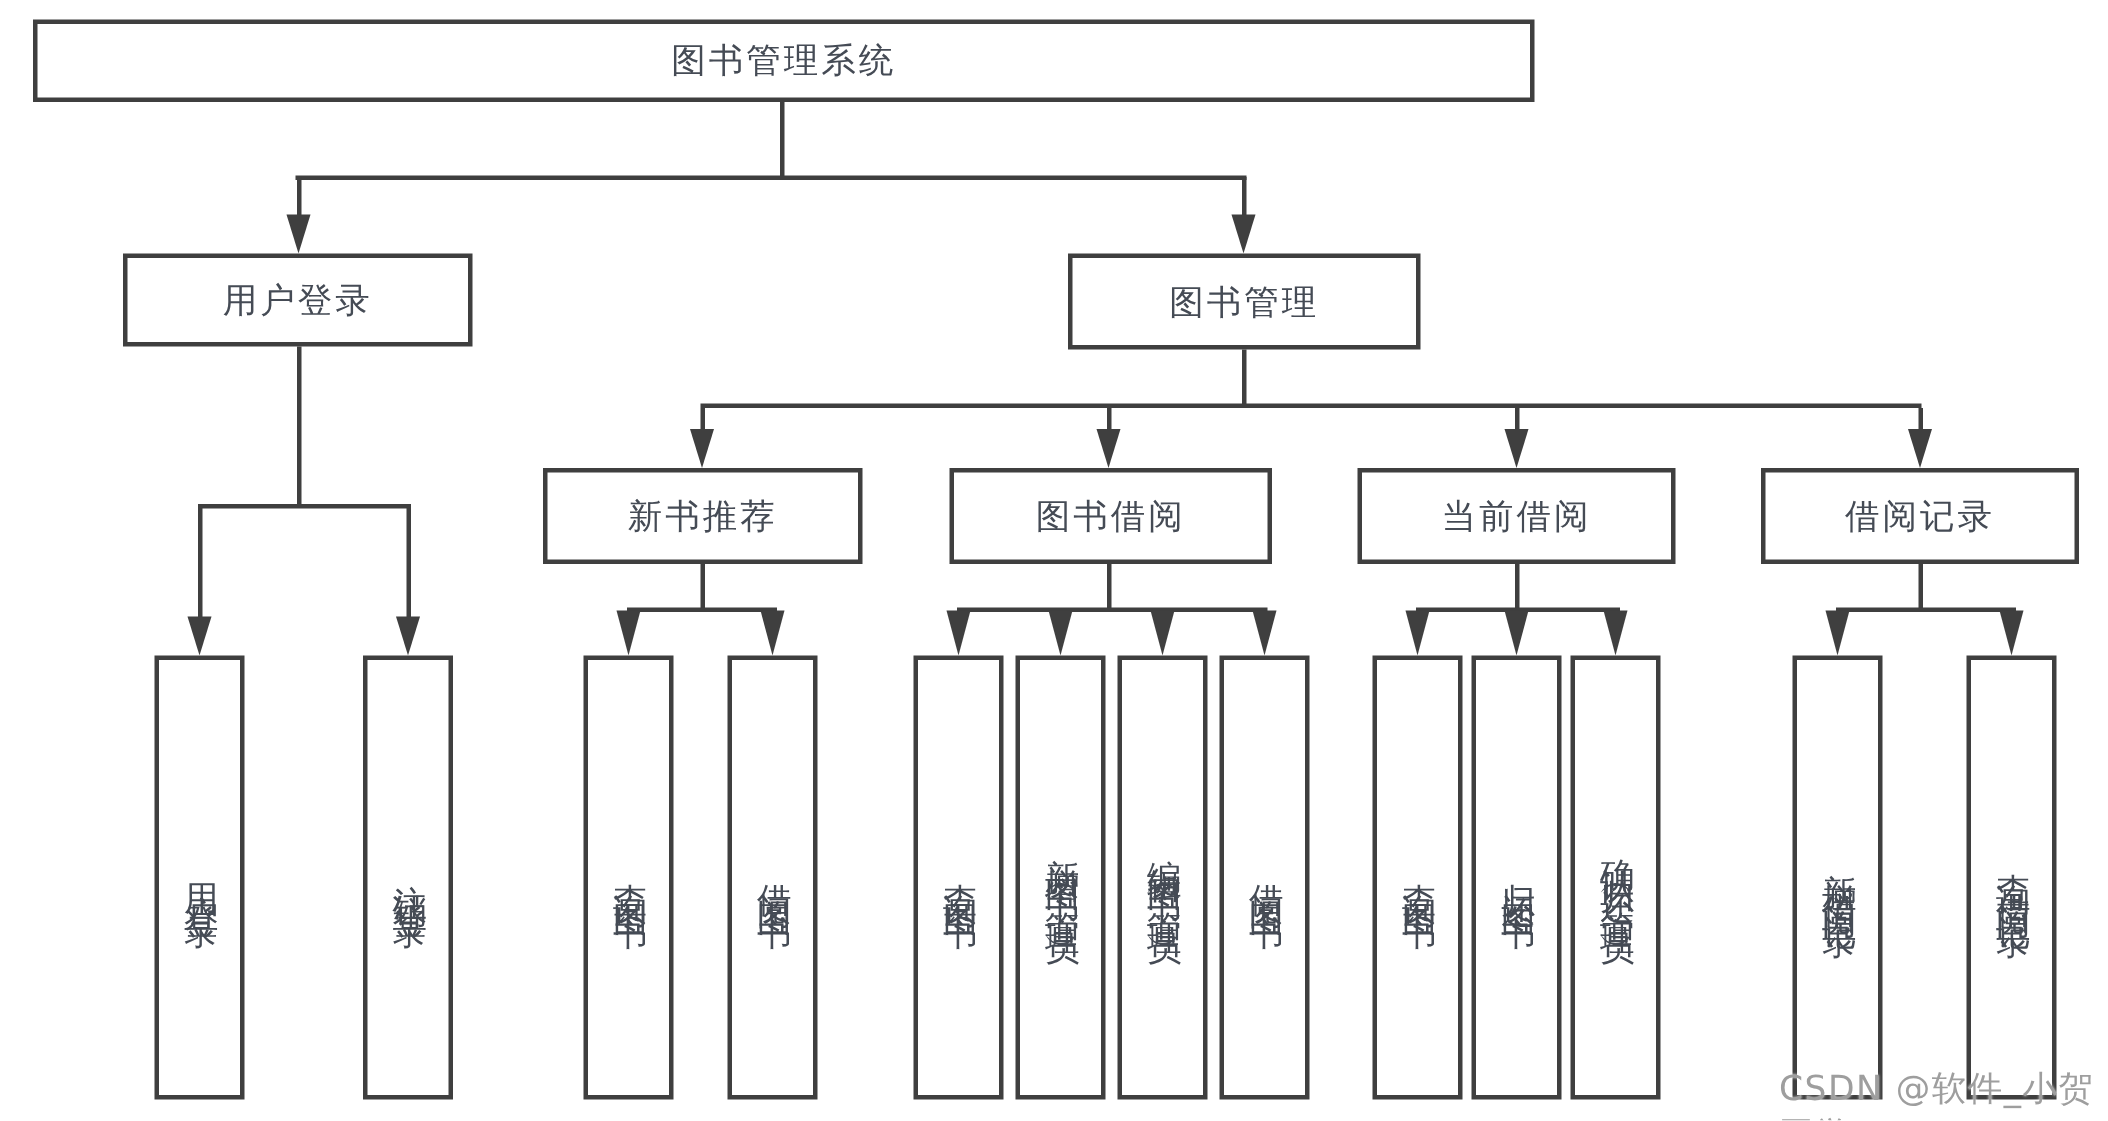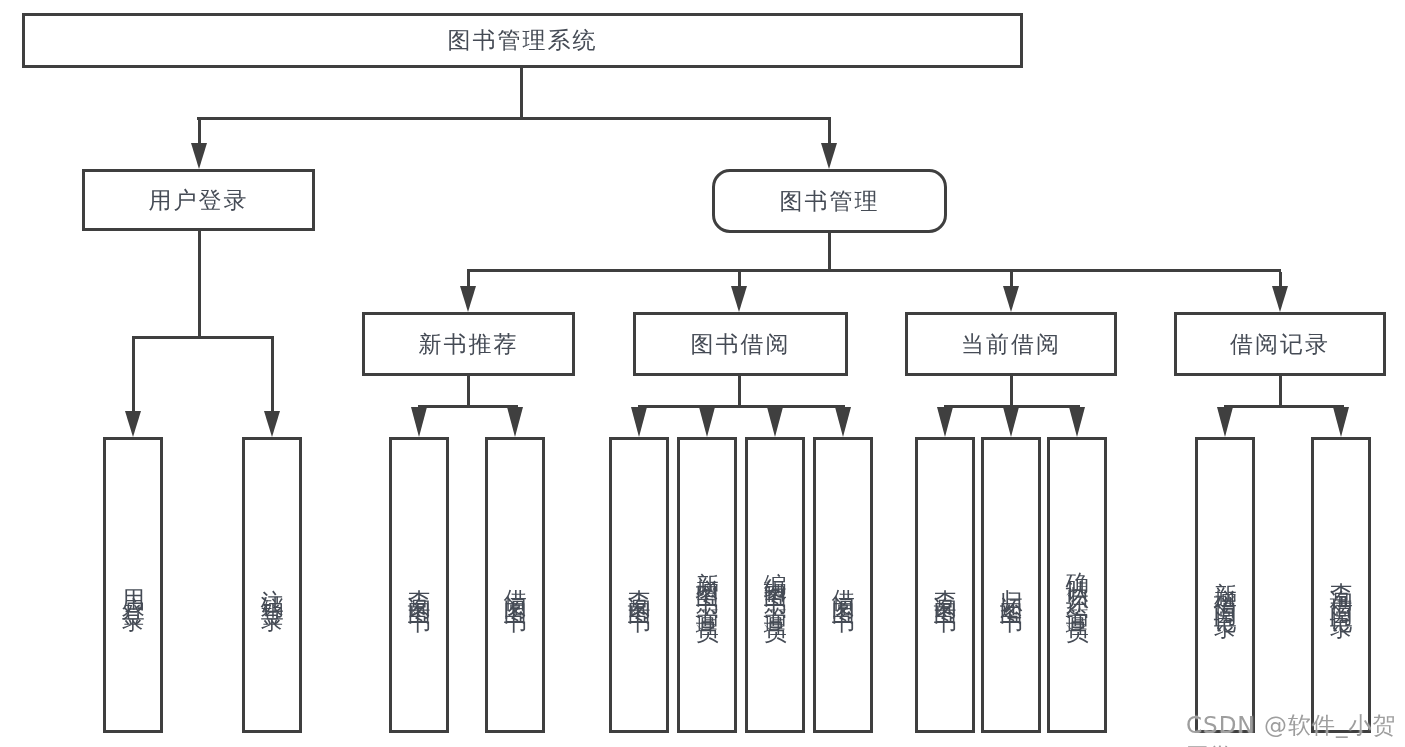--- a/index.html
+++ b/index.html
@@ -37,21 +37,21 @@
 
 <div class="canvas">
 
   <div class="box" style="left:22px; top:13px; width:1001px; height:55px;">
     <span>图书管理系统</span>
   </div>
 
   <div class="box" style="left:82px; top:169px; width:233px; height:62px;">
     <span>用户登录</span>
   </div>
-  <div class="box" style="left:712px; top:169px; width:235px; height:64px;border-radius:18px;">
+  <div class="box" style="left:712px; top:169px; width:235px; height:64px;">
     <span>图书管理</span>
   </div>
 
   <div class="box" style="left:362px; top:312px; width:213px; height:64px;">
     <span>新书推荐</span>
   </div>
   <div class="box" style="left:633px; top:312px; width:215px; height:64px;">
     <span>图书借阅</span>
   </div>
   <div class="box" style="left:1174px; top:312px; width:212px; height:64px;">

